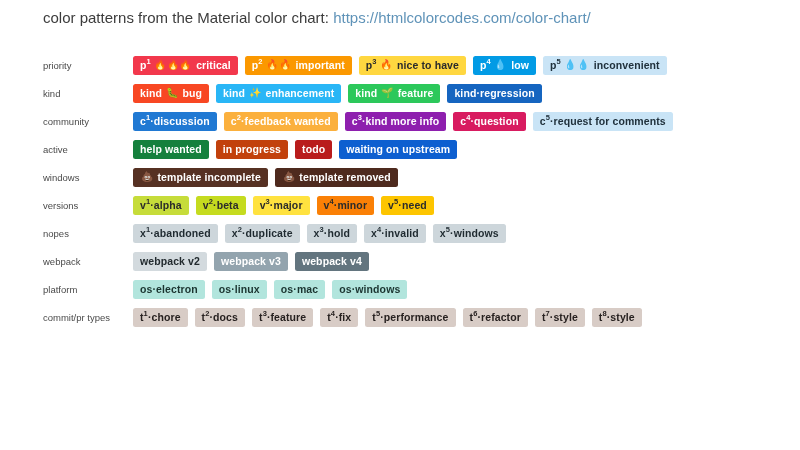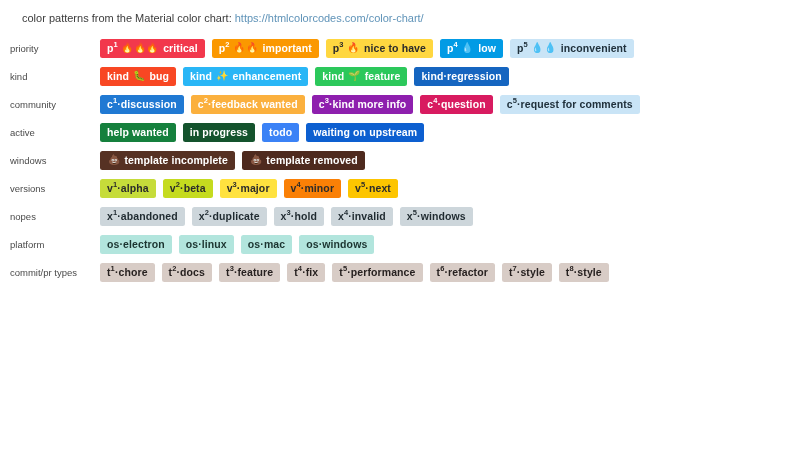--- a/index.html
+++ b/index.html
@@ -14,34 +14,36 @@
     overflow: hidden;
   }
   #app {
     width: 800px;
     height: 450px;
     position: relative;
     box-sizing: border-box;
     padding: 11px 0 0 0;
   }
   .header {
-    font-size: 11px;
+    font-size: 15px;
     color: #3c3c3c;
-    padding-left: 22px;
+    padding-left: 10px;
     line-height: 14px;
     white-space: nowrap;
+    margin-left: 33px;
   }
   .header a, .header .link {
     color: #5f93b8;
     text-decoration: none;
   }
   .rows {
-    margin-top: 9px;
+    margin-top: 26px;
     display: flex;
     flex-direction: column;
+    padding-left: 33px;
   }
   .row {
     display: flex;
     align-items: center;
     height: 28px;
     margin-bottom: 0px;
   }
   .row-label {
     width: 100px;
     min-width: 100px;
@@ -207,24 +209,24 @@
             <span>request for comments</span>
           </span>
         </div>
       </div>
       <div class="row">
         <div class="row-label">active</div>
         <div class="badges">
           <span class="badge" style="background: #15803d; color: rgb(255, 255, 255);">
             <span>help wanted</span>
           </span>
-          <span class="badge" style="background: #14532d; color: rgb(255, 255, 255);">
+          <span class="badge" style="background: #c2410c; color: rgb(255, 255, 255);">
             <span>in progress</span>
           </span>
-          <span class="badge" style="background: #3b82f6; color: rgb(255, 255, 255); justify-content: flex-end;">
+          <span class="badge" style="background: #b91c1c; color: rgb(255, 255, 255); justify-content: flex-end;">
             <span>todo</span>
           </span>
           <span class="badge" style="background: rgb(13, 95, 208); color: rgb(255, 255, 255);">
             <span>waiting on upstream</span>
           </span>
         </div>
       </div>
       <div class="row">
         <div class="row-label">windows</div>
         <div class="badges">
@@ -264,21 +266,21 @@
           <span class="badge" style="background: rgb(250, 128, 6); color: rgb(43, 43, 43);">
             <span>v</span>
             <span class="sup">4</span>
             <span> · </span>
             <span>minor</span>
           </span>
           <span class="badge" style="background: rgb(253, 197, 0); color: rgb(43, 43, 43);">
             <span>v</span>
             <span class="sup">5</span>
             <span> · </span>
-            <span>next</span>
+            <span>need</span>
           </span>
         </div>
       </div>
       <div class="row">
         <div class="row-label">nopes</div>
         <div class="badges">
           <span class="badge" style="background: rgb(205, 214, 219); color: rgb(31, 42, 48);">
             <span>x</span>
             <span class="sup">1</span>
             <span> · </span>
@@ -300,20 +302,34 @@
             <span>x</span>
             <span class="sup">4</span>
             <span> · </span>
             <span>invalid</span>
           </span>
           <span class="badge" style="background: rgb(205, 214, 219); color: rgb(31, 42, 48);">
             <span>x</span>
             <span class="sup">5</span>
             <span> · </span>
             <span>windows</span>
+          </span>
+        </div>
+      </div>
+      <div class="row">
+        <div class="row-label">webpack</div>
+        <div class="badges">
+          <span class="badge" style="background: rgb(211, 218, 222); color: rgb(34, 42, 46);">
+            <span>webpack v2</span>
+          </span>
+          <span class="badge" style="background: rgb(147, 164, 174); color: rgb(255, 255, 255);">
+            <span>webpack v3</span>
+          </span>
+          <span class="badge" style="background: rgb(99, 117, 127); color: rgb(255, 255, 255);">
+            <span>webpack v4</span>
           </span>
         </div>
       </div>
       <div class="row">
         <div class="row-label">platform</div>
         <div class="badges">
           <span class="badge" style="background: rgb(178, 229, 221); color: rgb(27, 52, 48);">
             <span>os</span>
             <span> · </span>
             <span>electron</span>

